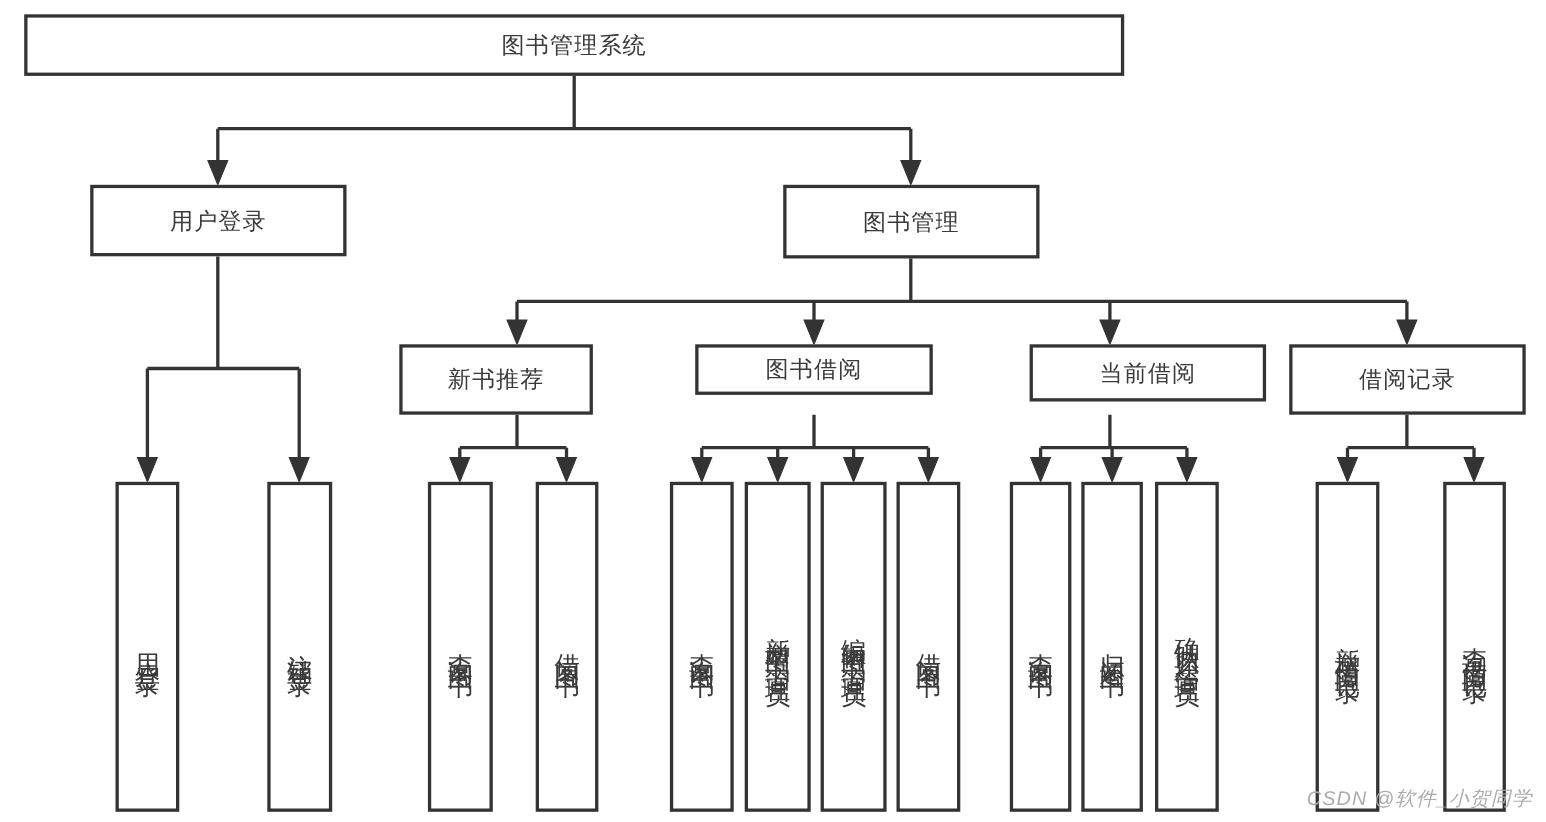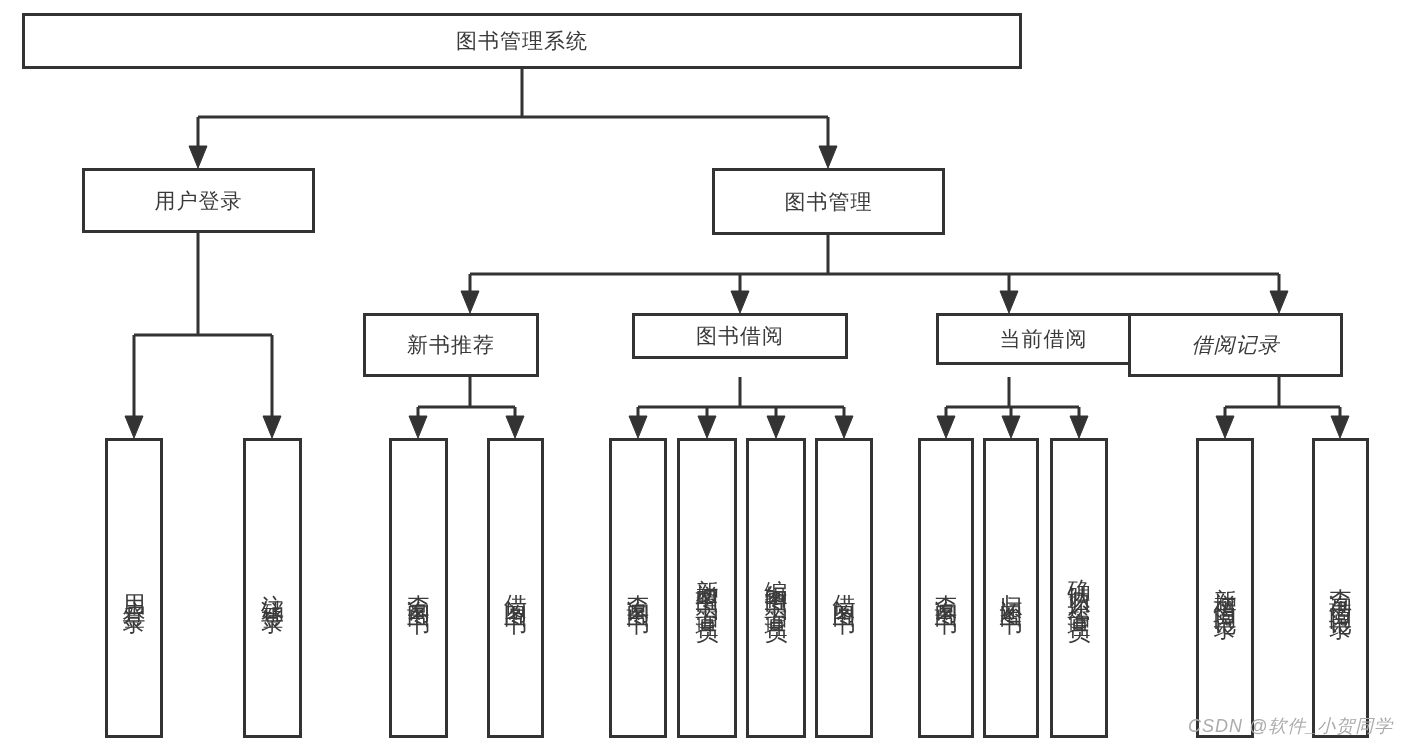--- a/index.html
+++ b/index.html
@@ -102,21 +102,21 @@
 
   <div class="node hbox" style="left:363px;top:313px;width:176px;height:64px;">
     <span>新书推荐</span>
   </div>
   <div class="node hbox" style="left:632px;top:313px;width:216px;height:46px;">
     <span>图书借阅</span>
   </div>
   <div class="node hbox" style="left:898px;top:313px;width:215px;height:52px;margin-left:38px;">
     <span>当前借阅</span>
   </div>
-  <div class="node hbox" style="left:1128px;top:313px;width:215px;height:64px;font-style:italic;">
+  <div class="node hbox" style="left:1172px;top:313px;width:215px;height:64px;">
     <span>借阅记录</span>
   </div>
 
   <div class="node vbox" style="left:105px;top:438px;width:58px;height:300px;">
     <span class="vtxt">用户登录</span>
   </div>
   <div class="node vbox" style="left:243px;top:438px;width:59px;height:300px;">
     <span class="vtxt">注销登录</span>
   </div>
 

